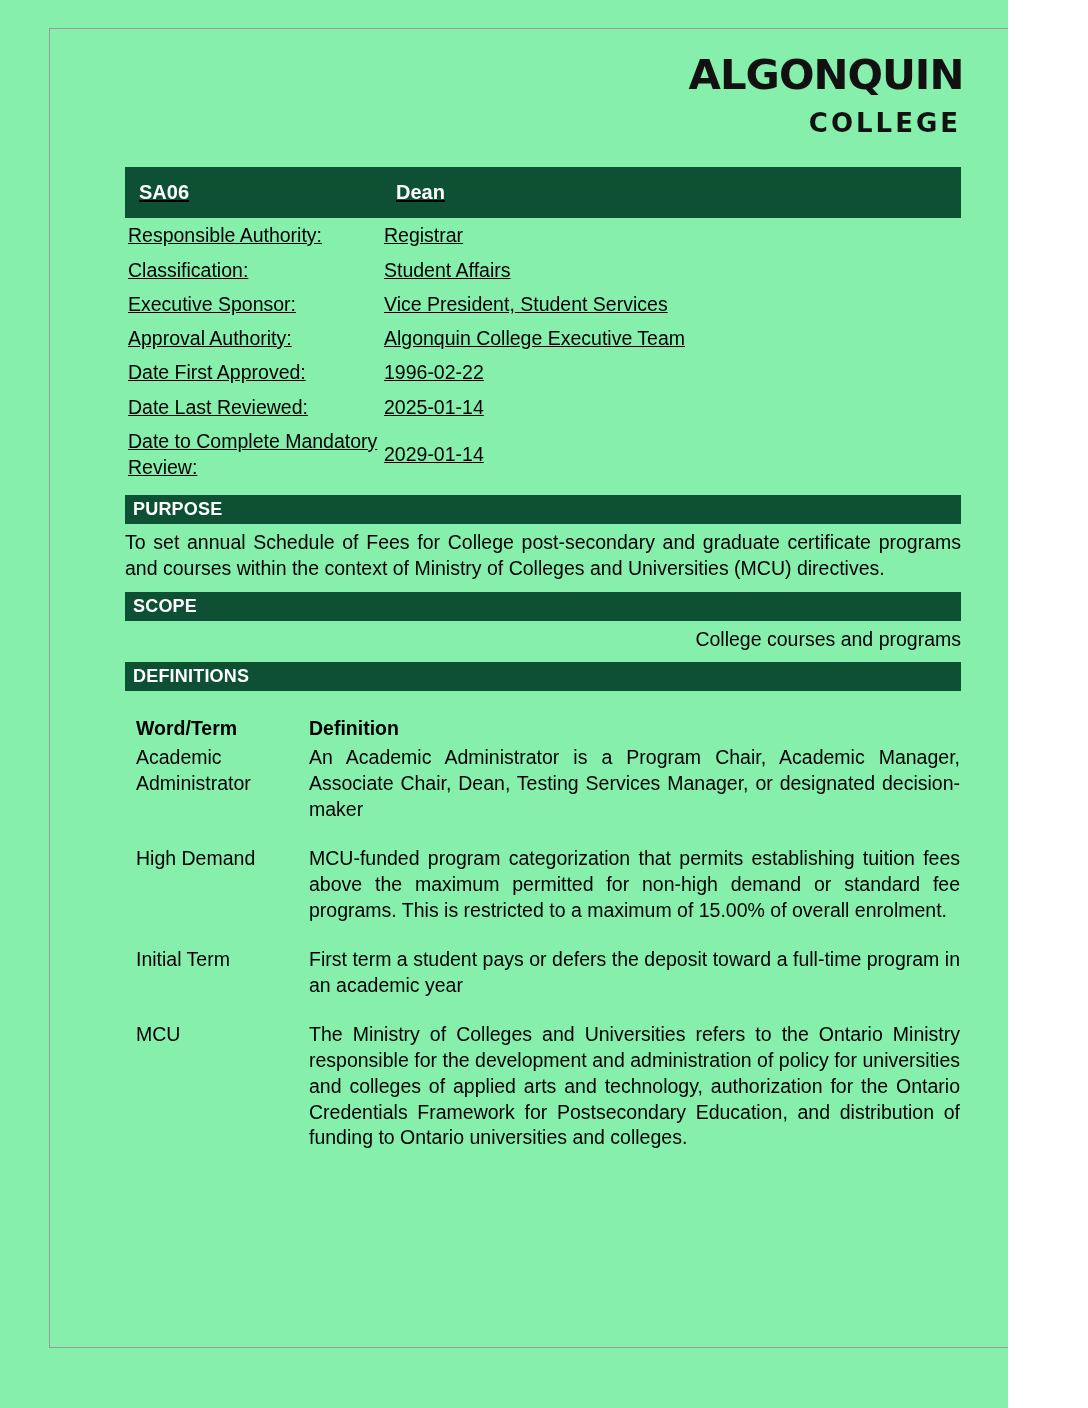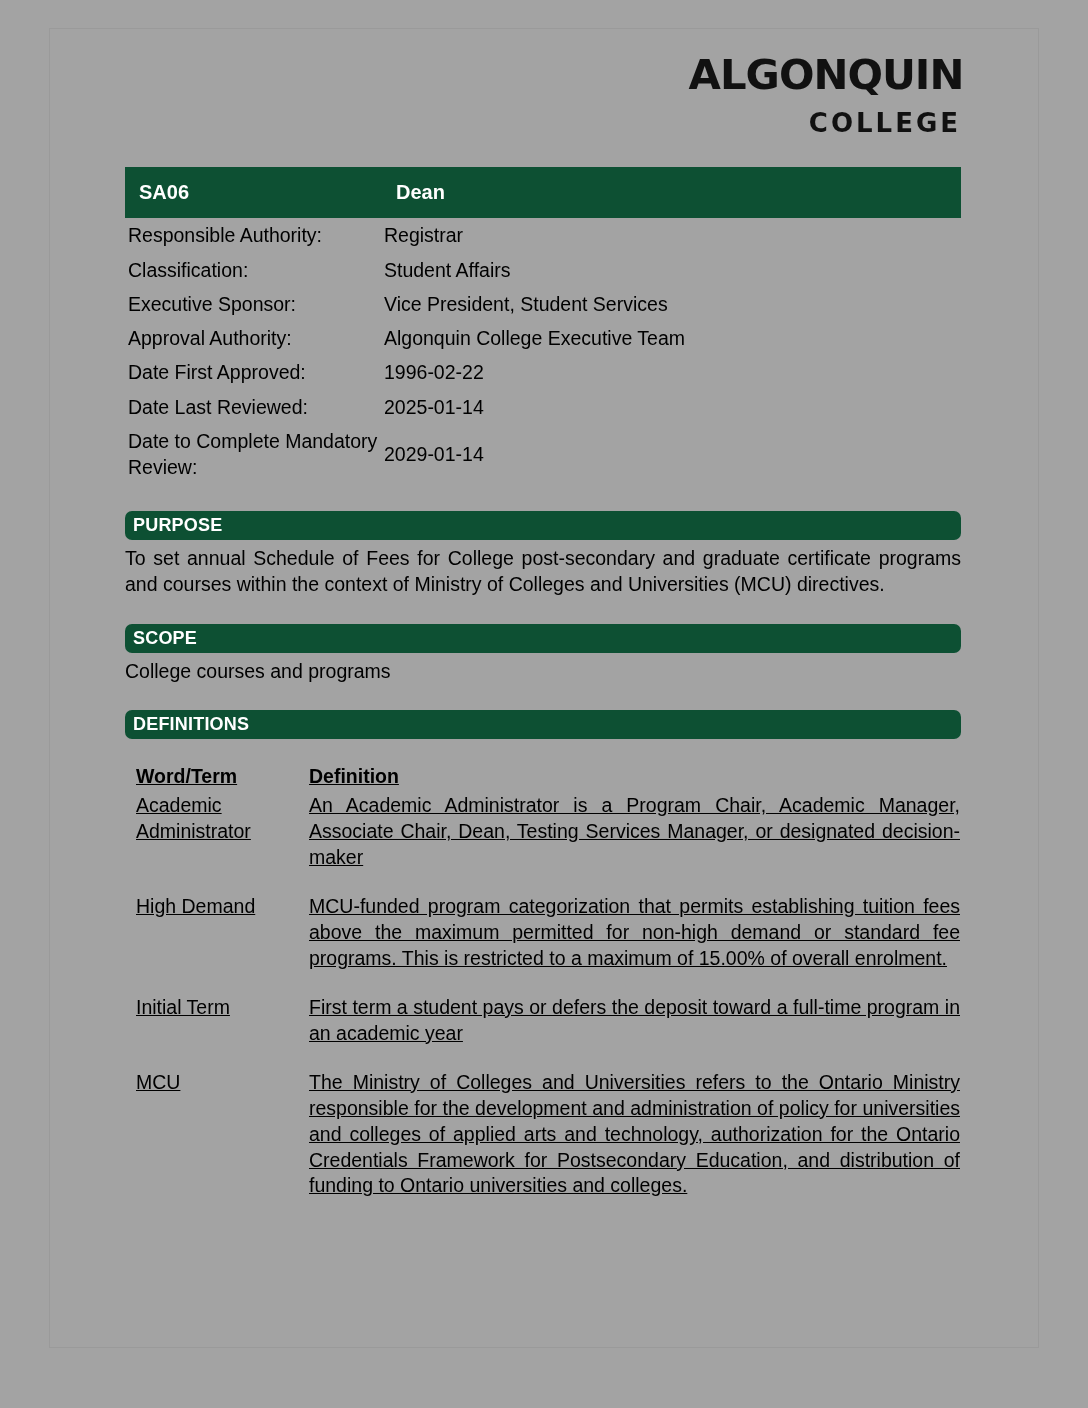--- a/index.html
+++ b/index.html
@@ -5,25 +5,25 @@
   html, body {
     margin: 0;
     padding: 0;
     background: #ffffff;
   }
   body {
     font-family: "Liberation Sans", sans-serif;
     color: #000000;
   }
   .page {
-    width: 1088px;
+    width: 1008px;
     height: 1408px;
     box-sizing: border-box;
     position: relative;
-    background: #a3a3a3;
+    background: #86efac;
     overflow: hidden;
   }
   .page-border {
     position: absolute;
     left: 49px;
     top: 28px;
     width: 990px;
     height: 1320px;
     border: 1px solid #9a9a9a;
     box-sizing: border-box;
@@ -61,20 +61,21 @@
     color: #111111;
     margin-top: 12px;
     margin-right: 2px;
   }
 
   
   .meta-table {
     width: 836px;
     border-collapse: collapse;
     margin-top: 22px;
+    text-decoration: underline;
   }
   .meta-table td {
     padding: 4px 0 4px 0;
     font-size: 19.5px;
     line-height: 1.35;
     vertical-align: middle;
   }
   .meta-head td {
     background: #0d5033;
     color: #ffffff;
@@ -95,39 +96,37 @@
   
   .section-bar {
     background: #0d5033;
     color: #ffffff;
     font-weight: bold;
     font-size: 18px;
     letter-spacing: 0.2px;
     padding: 4px 0 4px 8px;
     width: 836px;
     box-sizing: border-box;
-    margin-top: 26px;
-    border-radius: 7px;
+    margin-top: 10px;
   }
   .section-body {
     font-size: 19.5px;
     line-height: 1.33;
     text-align: justify;
     width: 836px;
     margin-top: 6px;
   }
-  .section-body.nojust { text-align: left; }
+  .section-body.nojust { text-align: right; }
 
   
   .defs {
     margin-top: 24px;
     margin-left: 10px;
     width: 826px;
     border-collapse: collapse;
-    text-decoration: underline;
   }
   .defs td {
     vertical-align: top;
     font-size: 19.5px;
     line-height: 1.33;
     padding-bottom: 22px;
   }
   .defs .term {
     width: 160px;
     padding-right: 12px;

